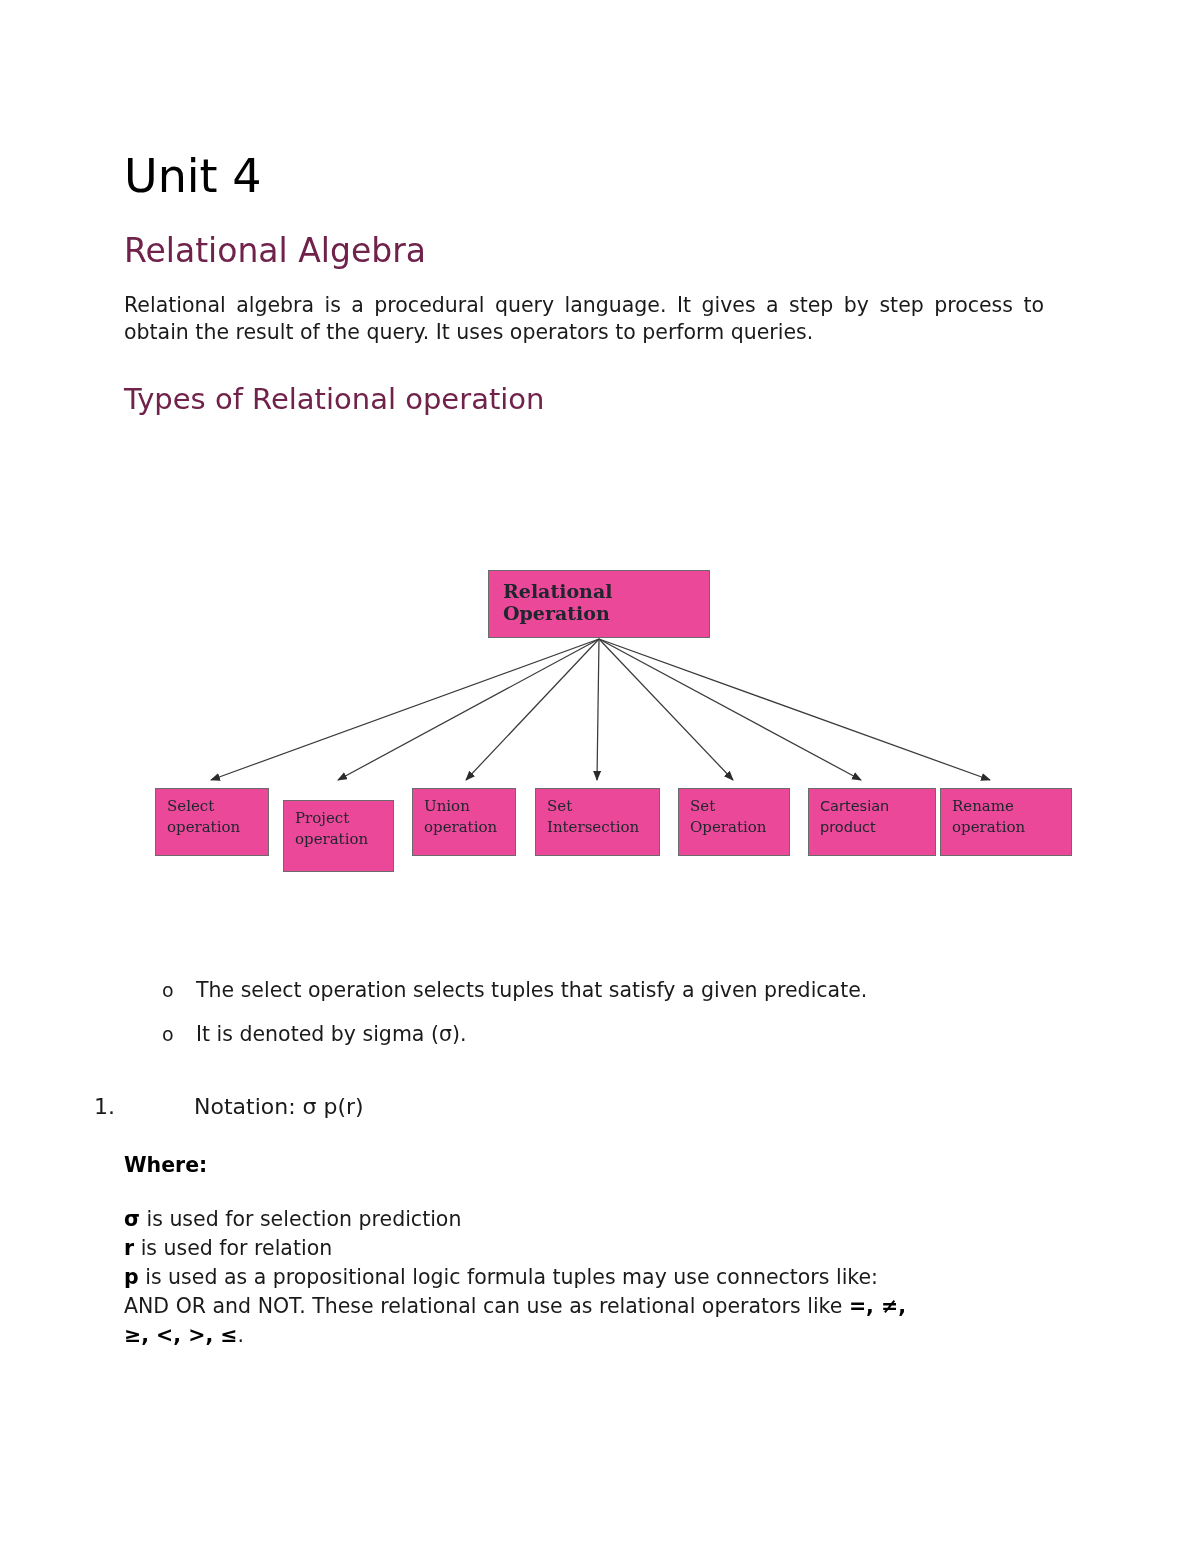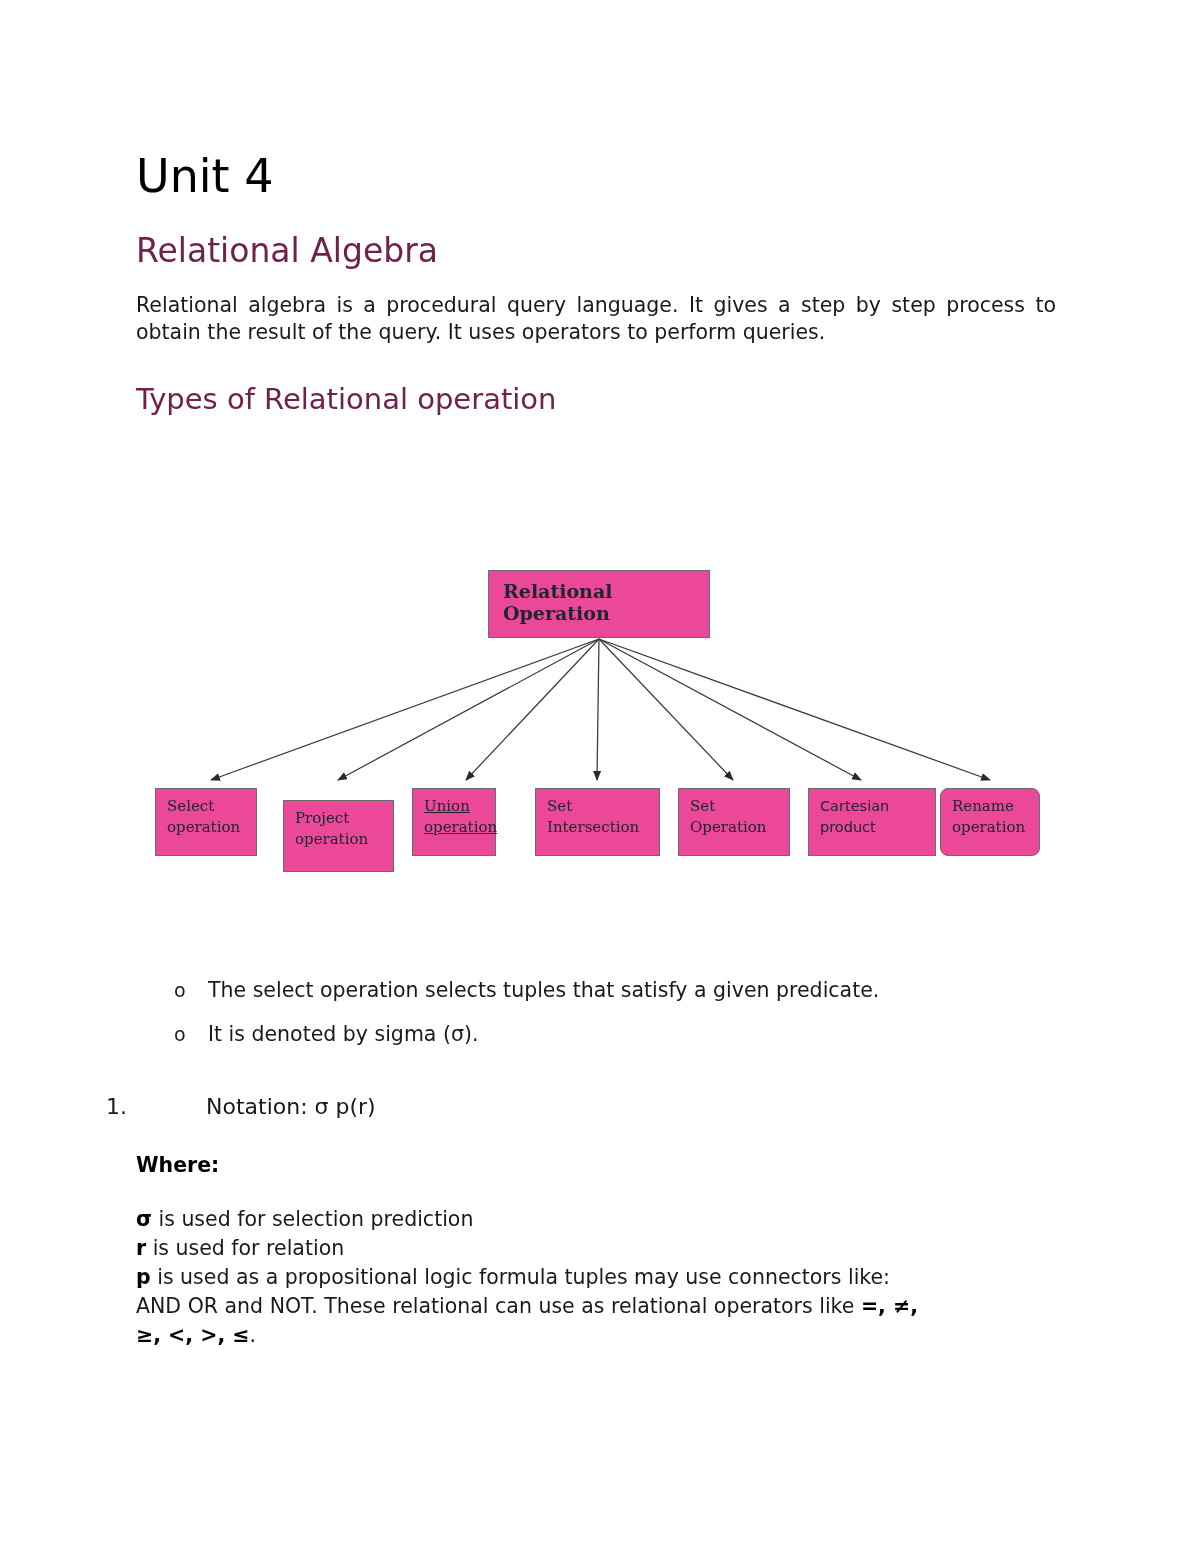--- a/index.html
+++ b/index.html
@@ -19,21 +19,21 @@
   .page {
     position: absolute;
     left: 0; top: 0;
     width: 1200px;
     height: 1553px;
     background: #ffffff;
   }
 
   .content {
     position: absolute;
-    left: 136px;
+    left: 124px;
     top: 0;
     width: 920px;
   }
 
   
   .h-title {
     font-size: 46px;
     font-weight: normal;
     color: #000000;
     letter-spacing: 0px;
@@ -204,51 +204,51 @@
         <line x1="599" y1="84" x2="733" y2="225"></line>
         <line x1="599" y1="84" x2="861" y2="225"></line>
         <line x1="599" y1="84" x2="990" y2="225"></line>
       </g>
     </svg>
 
     <div class="node node-root" style="left:488px; top:15px; width:222px; height:68px;">
       <span>Relational Operation</span>
     </div>
 
-    <div class="node node-leaf" style="left:155px; top:233px; width:102px; height:68px;">
+    <div class="node node-leaf" style="left:155px; top:233px; width:114px; height:68px;">
       <div>Select</div>
       <div>operation</div>
     </div>
 
     <div class="node node-leaf" style="left:283px; top:233px; width:111px; height:72px;margin-top:12px;">
       <div>Project</div>
       <div>operation</div>
     </div>
 
-    <div class="node node-leaf" style="left:412px; top:233px; width:84px; height:68px;text-decoration:underline;">
+    <div class="node node-leaf" style="left:412px; top:233px; width:104px; height:68px;">
       <div>Union</div>
       <div>operation</div>
     </div>
 
     <div class="node node-leaf" style="left:535px; top:233px; width:125px; height:68px;">
       <div>Set</div>
       <div>Intersection</div>
     </div>
 
     <div class="node node-leaf" style="left:678px; top:233px; width:112px; height:68px;">
       <div>Set</div>
       <div>Operation</div>
     </div>
 
     <div class="node node-leaf sans" style="left:808px; top:233px; width:128px; height:68px;">
       <div>Cartesian</div>
       <div>product</div>
     </div>
 
-    <div class="node node-leaf" style="left:940px; top:233px; width:100px; height:68px;border-radius:8px;">
+    <div class="node node-leaf" style="left:940px; top:233px; width:132px; height:68px;">
       <div>Rename</div>
       <div>operation</div>
     </div>
 
   </div>
 
   <div class="content" style="top:935px;">
 
 
     <ul class="bullets" style="margin-top:42px;">

